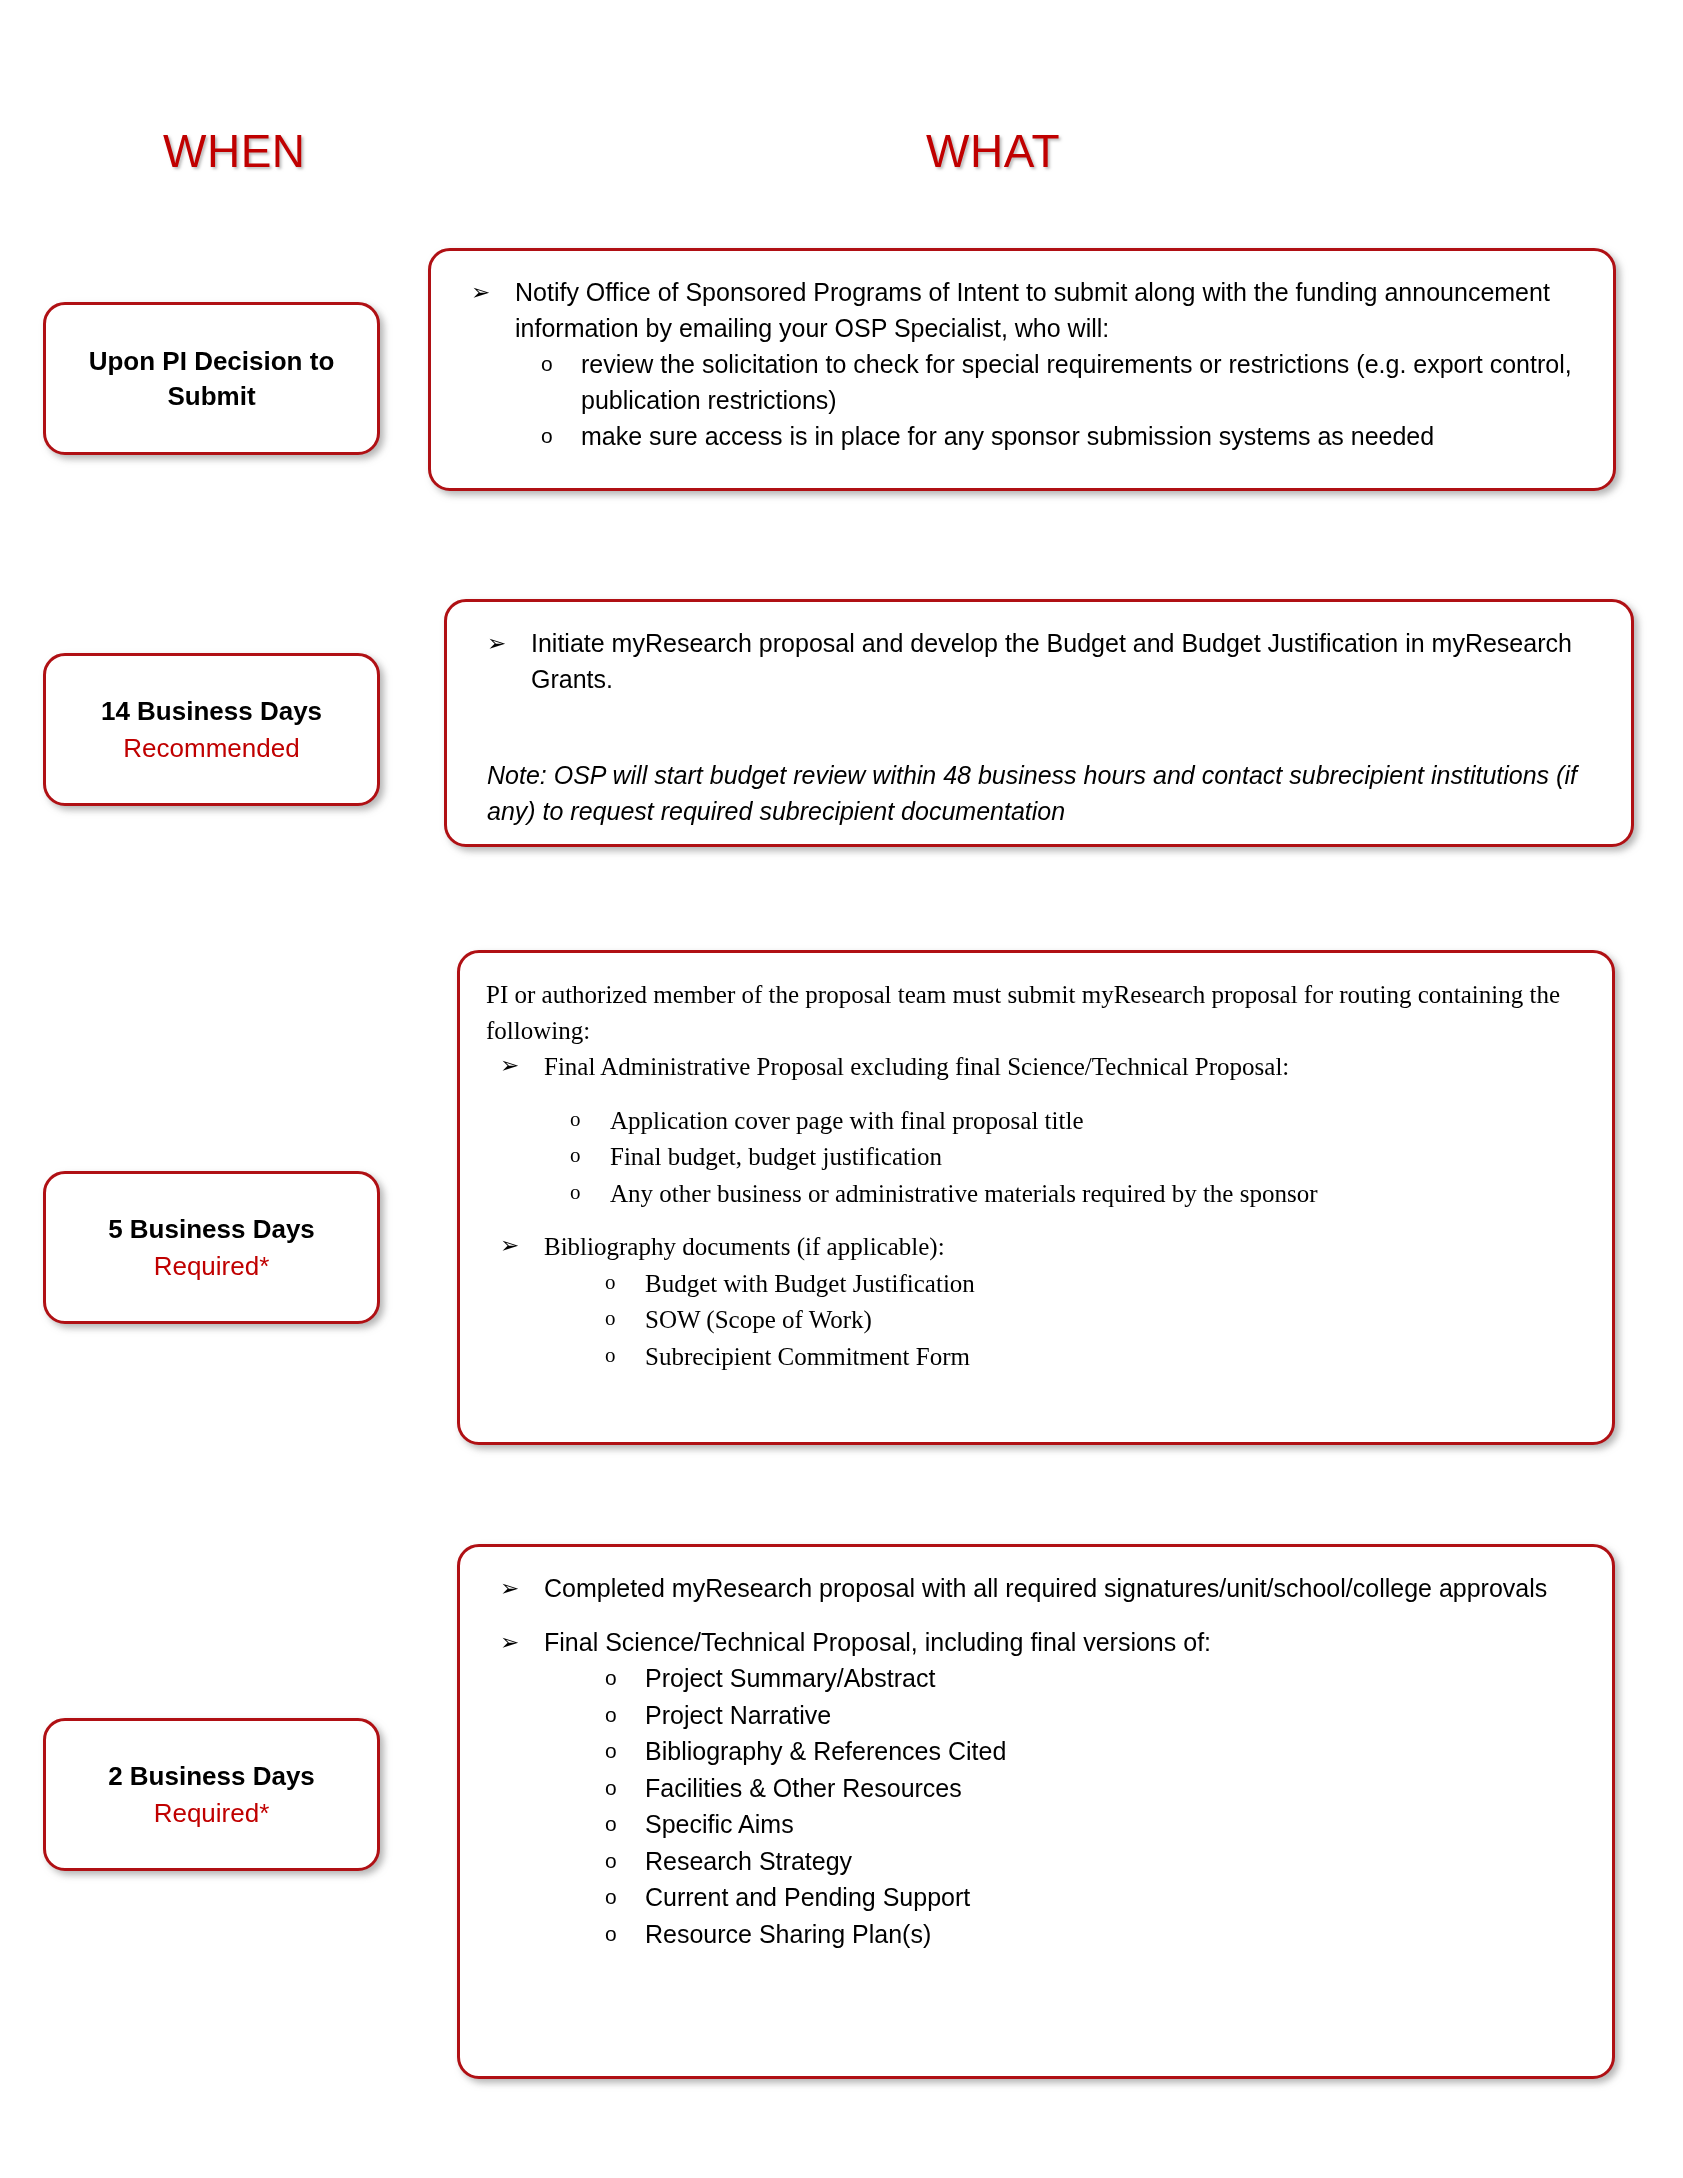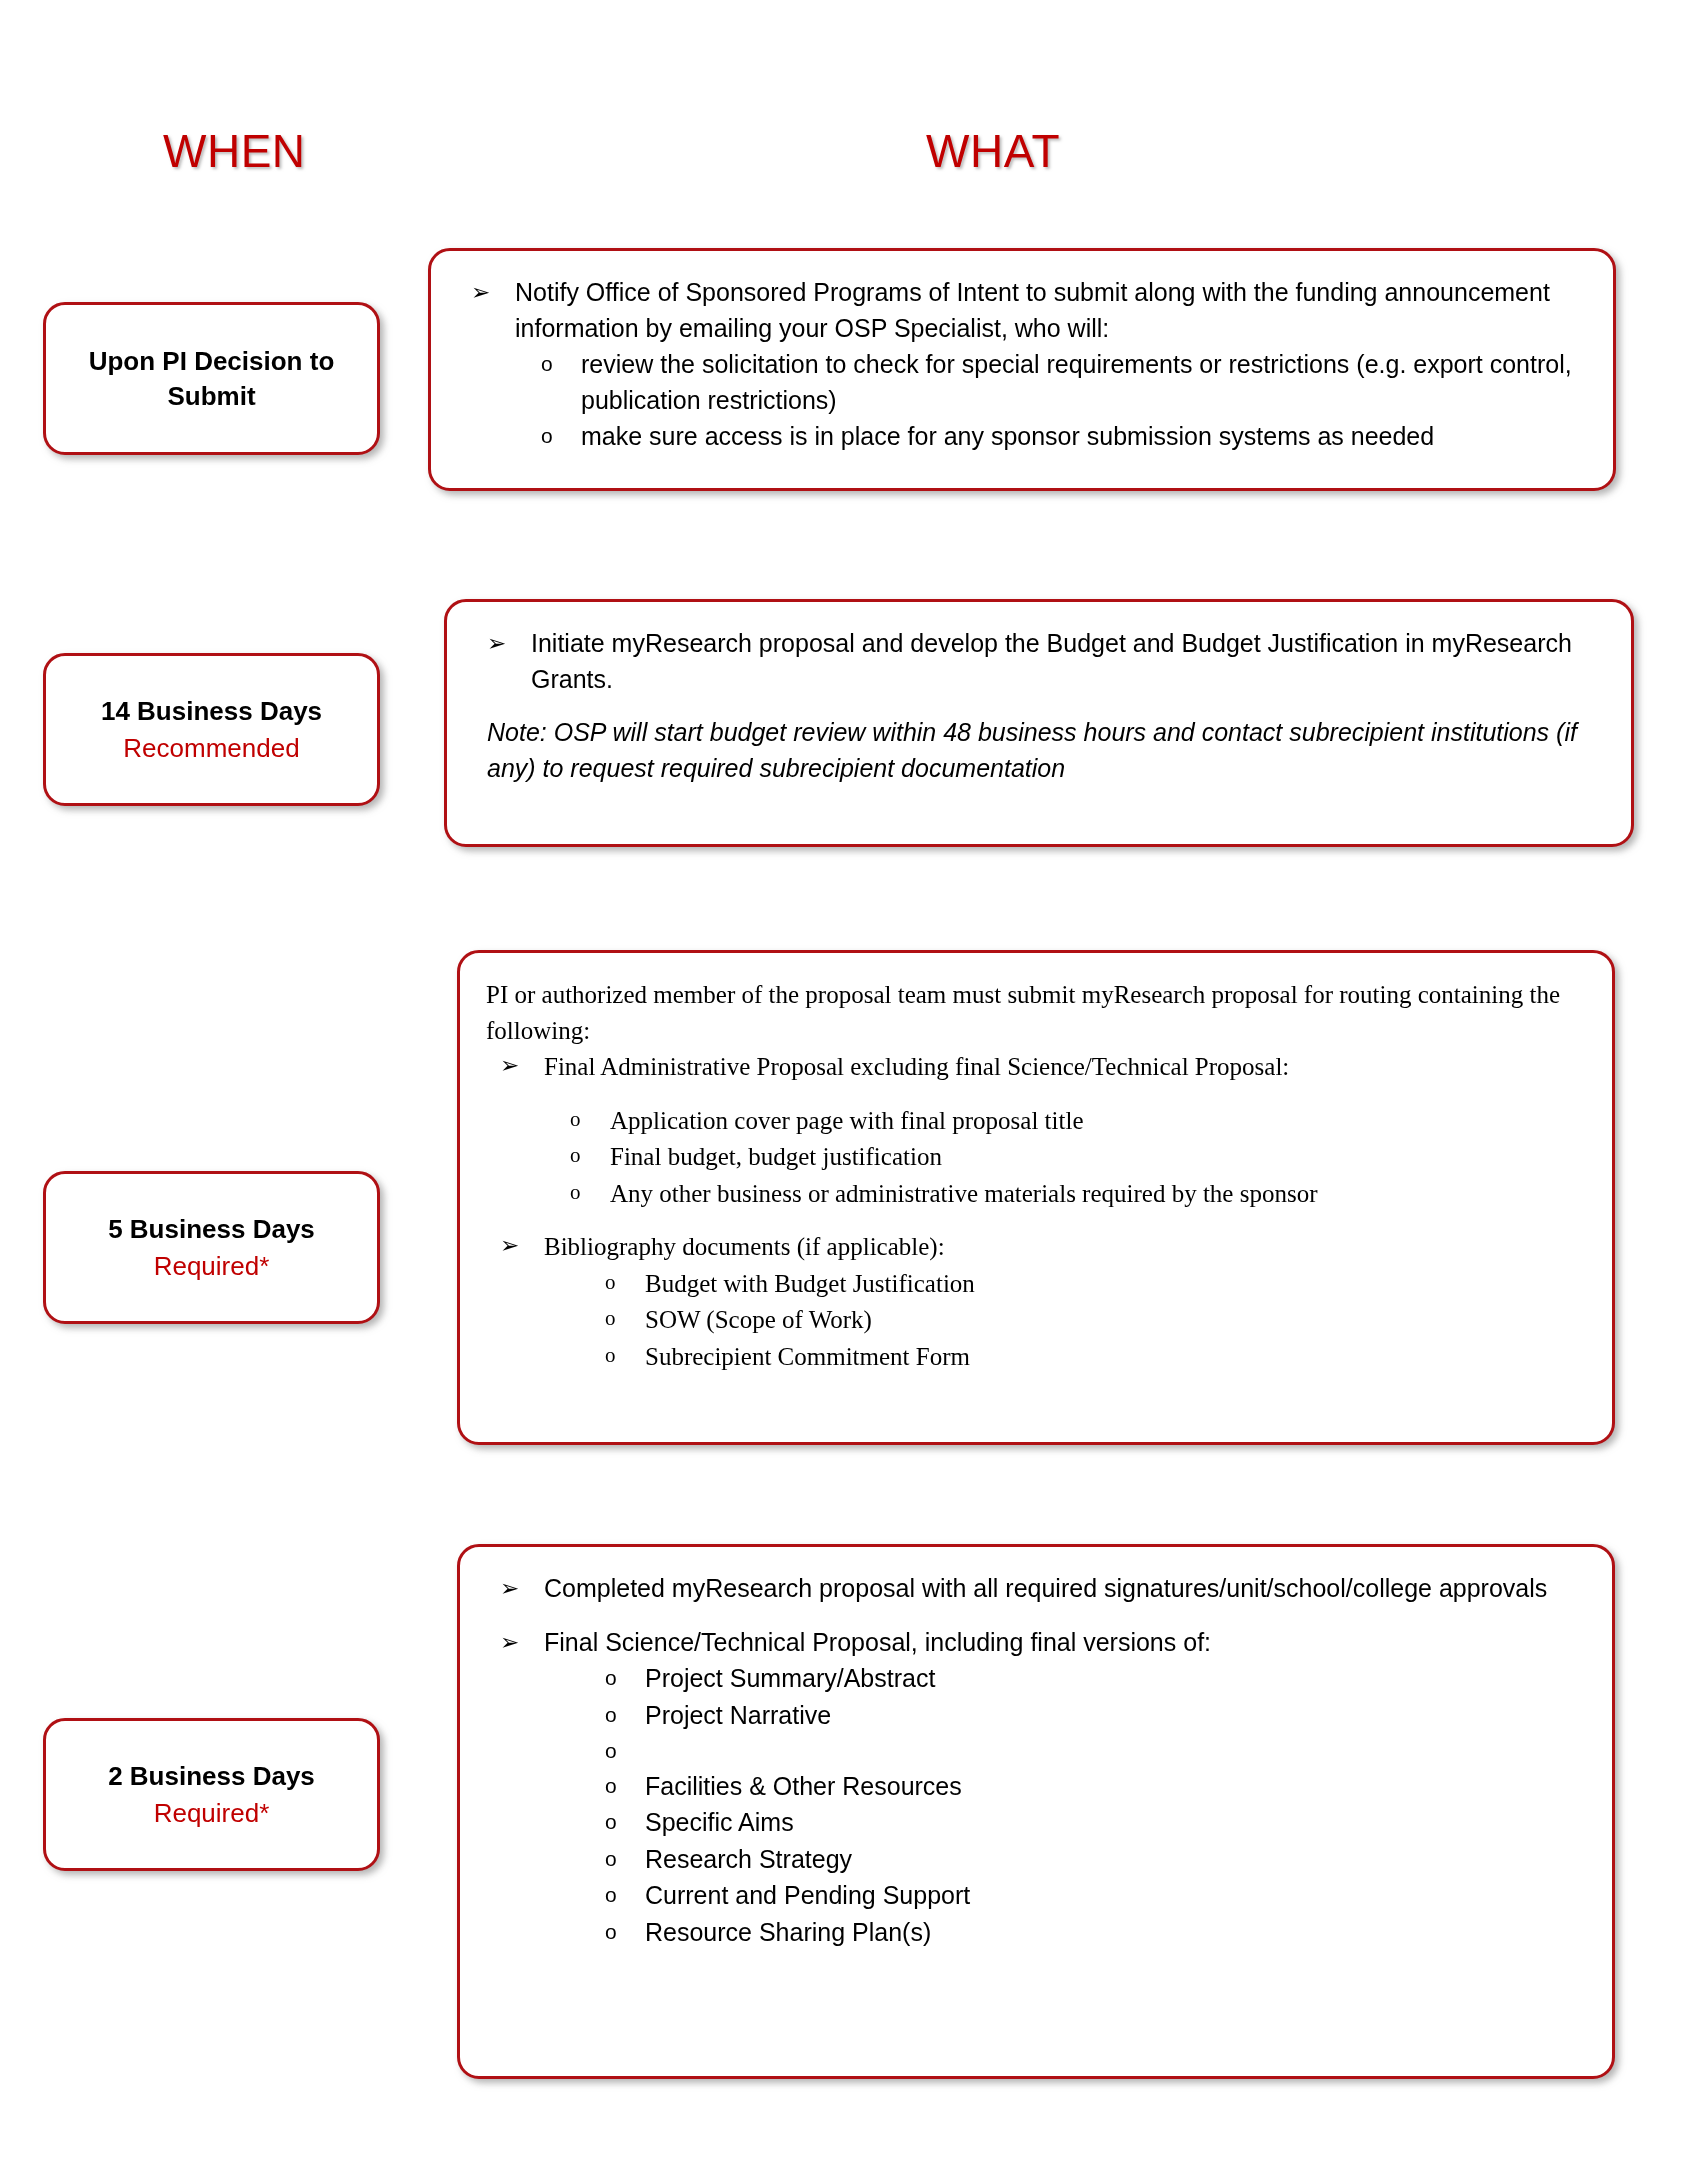--- a/index.html
+++ b/index.html
@@ -87,21 +87,21 @@
     width: 44px;
     font-size: 23px;
     line-height: 1.52;
   }
   .marker.circle {
     width: 40px;
     font-size: 21px;
     line-height: 1.6;
   }
   .txt { flex: 1 1 auto; }
-  .txt.italic { font-style: italic; }
+  .txt.italic { font-style: italic; margin-top: 43px; }
 
   
   .lvl0 { padding-left: 0px; }
   .lvl1 { padding-left: 14px; }
   .lvl2 { padding-left: 84px; }
   .lvl3 { padding-left: 119px; }
   .plain { padding-left: 14px; }
 </style>
 </head>
 <body>
@@ -197,20 +197,21 @@
       <div class="line lvl3">
         <span class="marker circle">o</span>
         <span class="txt">Project Summary/Abstract</span>
       </div>
       <div class="line lvl3">
         <span class="marker circle">o</span>
         <span class="txt">Project Narrative</span>
       </div>
       <div class="line lvl3">
         <span class="marker circle">o</span>
+        <span class="txt">Bibliography &amp; References Cited</span>
       </div>
       <div class="line lvl3">
         <span class="marker circle">o</span>
         <span class="txt">Facilities &amp; Other Resources</span>
       </div>
       <div class="line lvl3">
         <span class="marker circle">o</span>
         <span class="txt">Specific Aims</span>
       </div>
       <div class="line lvl3">

